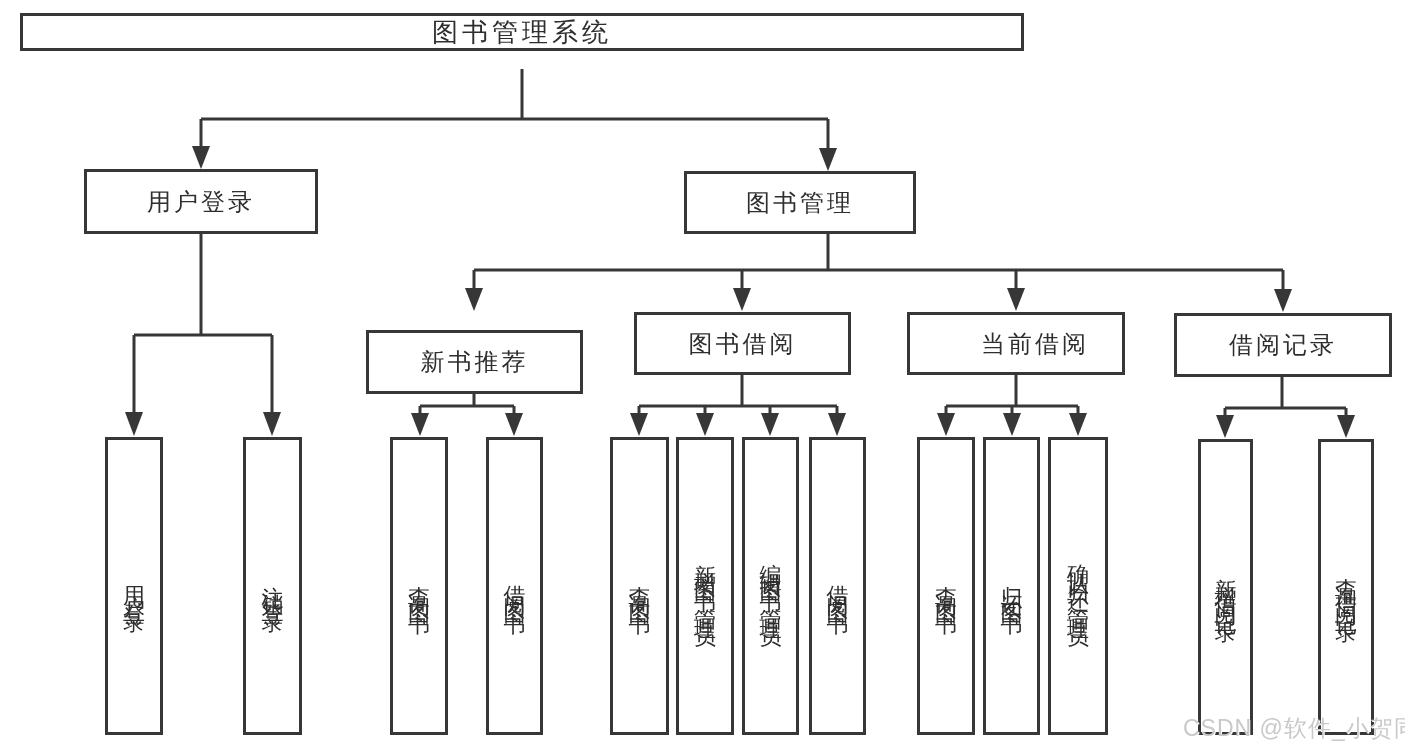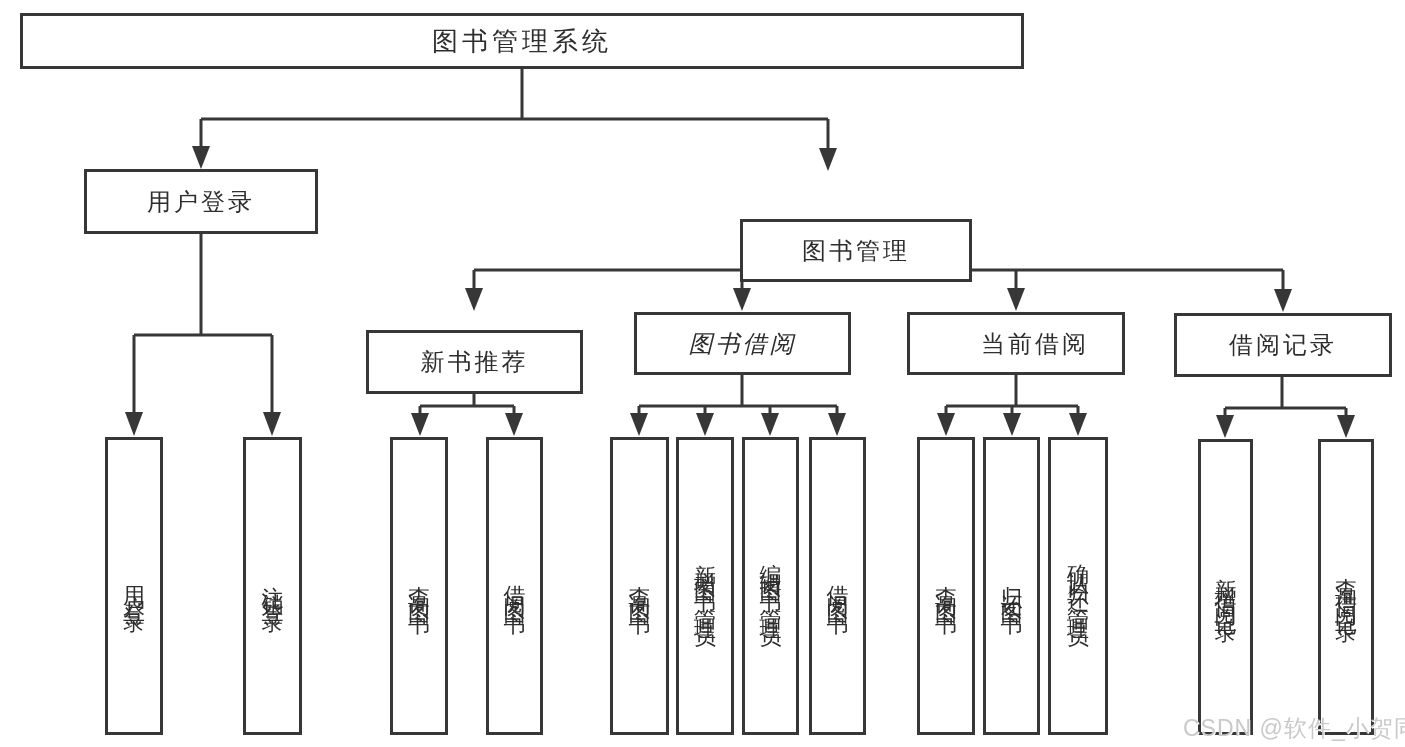--- a/index.html
+++ b/index.html
@@ -131,27 +131,27 @@
     <polygon points="1069,413 1087,413 1078,436"></polygon>
 
     <path d="M1282,377 L1282,409"></path>
     <path d="M1225,408 L1346,408"></path>
     <path d="M1225,408 L1225,420"></path>
     <polygon points="1216,415 1234,415 1225,438"></polygon>
     <path d="M1346,408 L1346,420"></path>
     <polygon points="1337,415 1355,415 1346,438"></polygon>
   </svg>
 
-  <div class="node h root-box" style="left:20px; top:13px; width:1004px; height:56px;">图书管理系统</div>
+  <div class="node h root-box" style="left:20px; top:13px; width:1004px; height:38px;">图书管理系统</div>
 
   <div class="node h" style="left:84px; top:169px; width:234px; height:65px;">用户登录</div>
-  <div class="node h" style="left:740px; top:171px; width:232px; height:63px;margin-top:48px;">图书管理</div>
+  <div class="node h" style="left:684px; top:171px; width:232px; height:63px;">图书管理</div>
 
   <div class="node h" style="left:366px; top:312px; width:217px; height:64px;margin-top:18px;">新书推荐</div>
-  <div class="node h" style="left:634px; top:312px; width:217px; height:63px;font-style:italic;">图书借阅</div>
+  <div class="node h" style="left:634px; top:312px; width:217px; height:63px;">图书借阅</div>
   <div class="node h" style="left:907px; top:312px; width:218px; height:63px;padding-left:38px;">当前借阅</div>
   <div class="node h" style="left:1174px; top:313px; width:218px; height:64px;">借阅记录</div>
 
   <div class="node v" style="left:105px; top:437px; width:58px; height:298px;">用户登录</div>
   <div class="node v" style="left:243px; top:437px; width:59px; height:298px;">注销登录</div>
 
   <div class="node v" style="left:390px; top:437px; width:58px; height:298px;">查询图书</div>
   <div class="node v" style="left:486px; top:437px; width:57px; height:298px;">借阅图书</div>
 
   <div class="node v" style="left:610px; top:437px; width:59px; height:298px;">查询图书</div>

